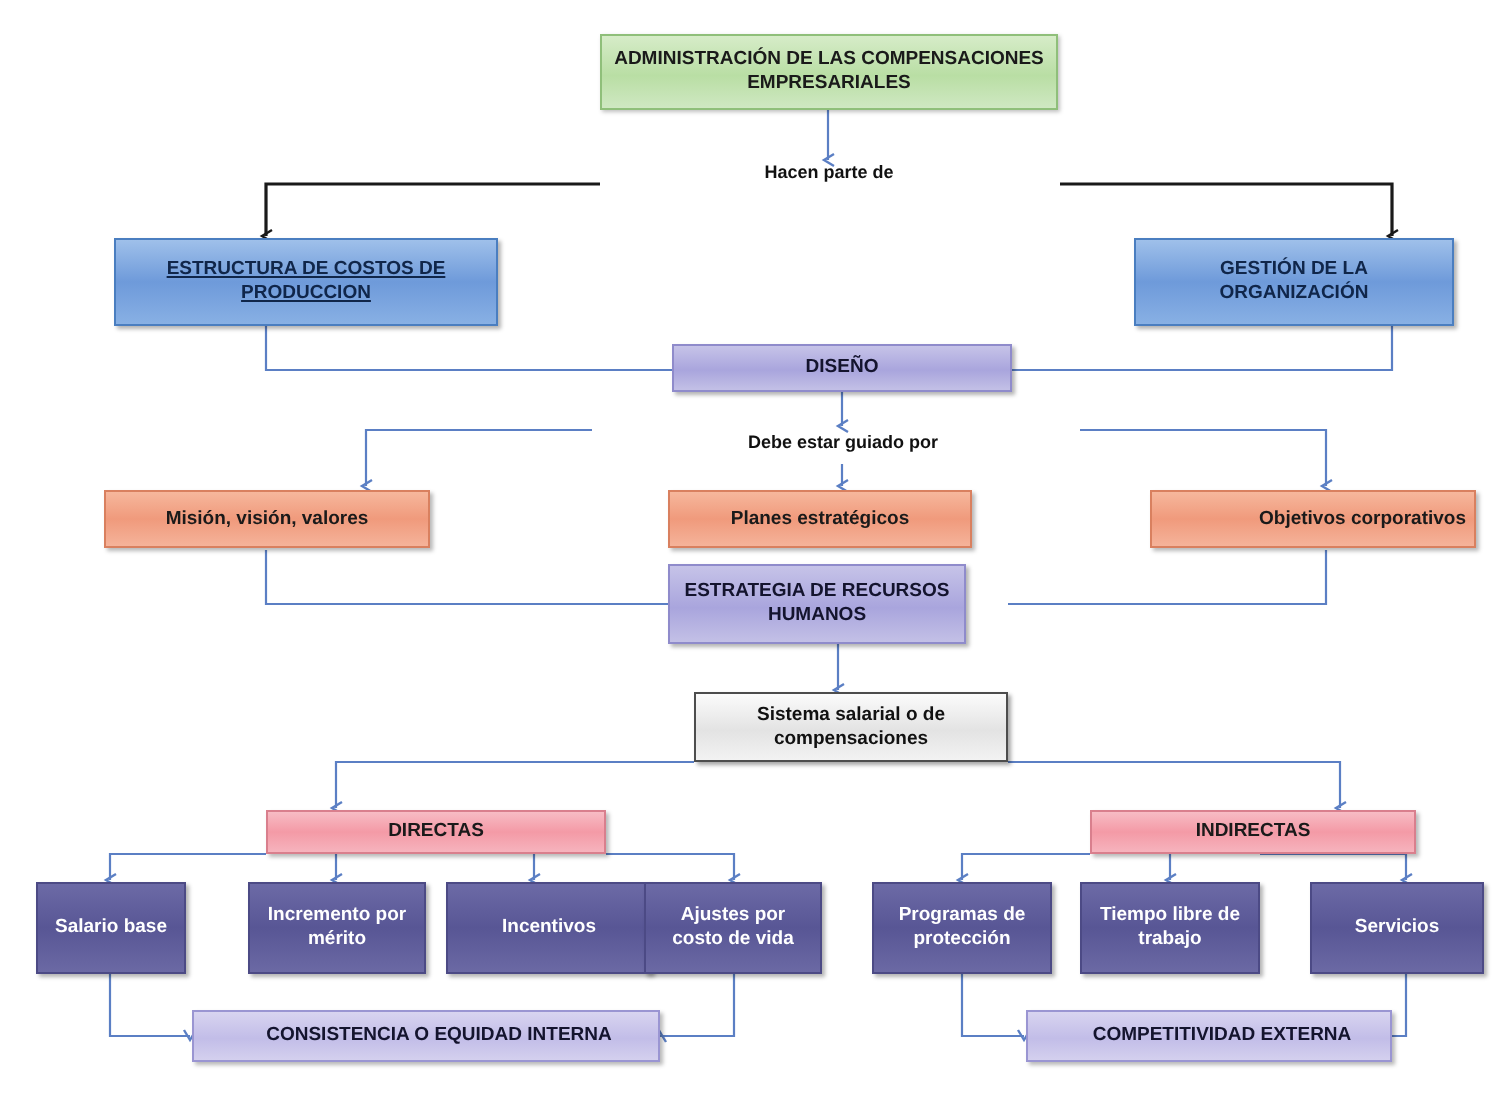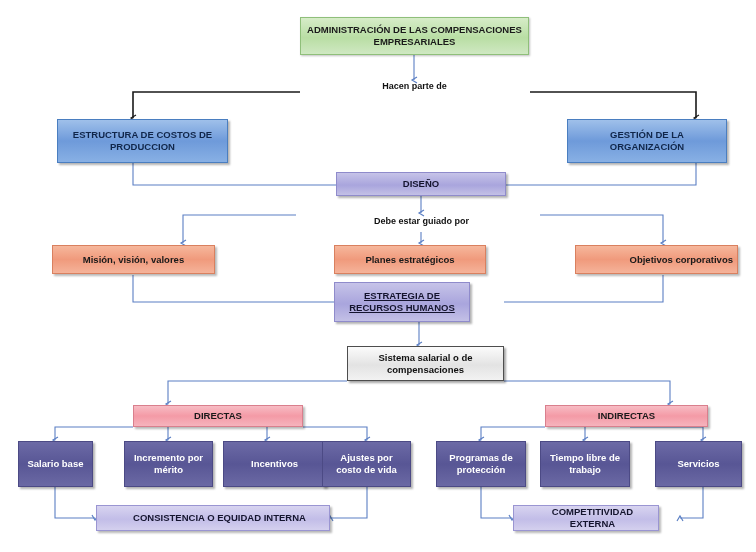--- a/index.html
+++ b/index.html
@@ -144,21 +144,21 @@
   </svg>
 
   <div class="node green" style="left:300px;top:17px;width:229px;height:38px;">
     <span>ADMINISTRACIÓN DE LAS COMPENSACIONES EMPRESARIALES</span>
   </div>
 
   <div class="caption" style="left:352px;top:81px;width:125px;">
     <span>Hacen parte de</span>
   </div>
 
-  <div class="node blue" style="left:57px;top:119px;width:171px;height:44px;">
+  <div class="node blue" style="left:57px;top:119px;width:192px;height:44px;text-decoration:underline;">
     <span>ESTRUCTURA DE COSTOS DE PRODUCCION</span>
   </div>
 
   <div class="node blue" style="left:567px;top:119px;width:160px;height:44px;">
     <span>GESTIÓN DE LA ORGANIZACIÓN</span>
   </div>
 
   <div class="node lavender" style="left:336px;top:172px;width:170px;height:24px;">
     <span>DISEÑO</span>
   </div>
@@ -172,21 +172,21 @@
   </div>
 
   <div class="node salmon" style="left:334px;top:245px;width:152px;height:29px;">
     <span>Planes estratégicos</span>
   </div>
 
   <div class="node salmon" style="left:575px;top:245px;width:163px;height:29px;justify-content:flex-end;">
     <span>Objetivos corporativos</span>
   </div>
 
-  <div class="node lavender" style="left:334px;top:282px;width:136px;height:40px;text-decoration:underline;">
+  <div class="node lavender" style="left:334px;top:282px;width:149px;height:40px;">
     <span>ESTRATEGIA DE RECURSOS HUMANOS</span>
   </div>
 
   <div class="node gray" style="left:347px;top:346px;width:157px;height:35px;">
     <span>Sistema salarial o de compensaciones</span>
   </div>
 
   <div class="node pink" style="left:133px;top:405px;width:170px;height:22px;">
     <span>DIRECTAS</span>
   </div>
@@ -220,17 +220,17 @@
   </div>
 
   <div class="node darkviolet" style="left:655px;top:441px;width:87px;height:46px;">
     <span>Servicios</span>
   </div>
 
   <div class="node paleviolet" style="left:96px;top:505px;width:234px;height:26px;">
     <span>CONSISTENCIA O EQUIDAD INTERNA</span>
   </div>
 
-  <div class="node paleviolet" style="left:513px;top:505px;width:146px;height:26px;">
+  <div class="node paleviolet" style="left:513px;top:505px;width:183px;height:26px;">
     <span>COMPETITIVIDAD EXTERNA</span>
   </div>
 
 </div>
 
 </body></html>

